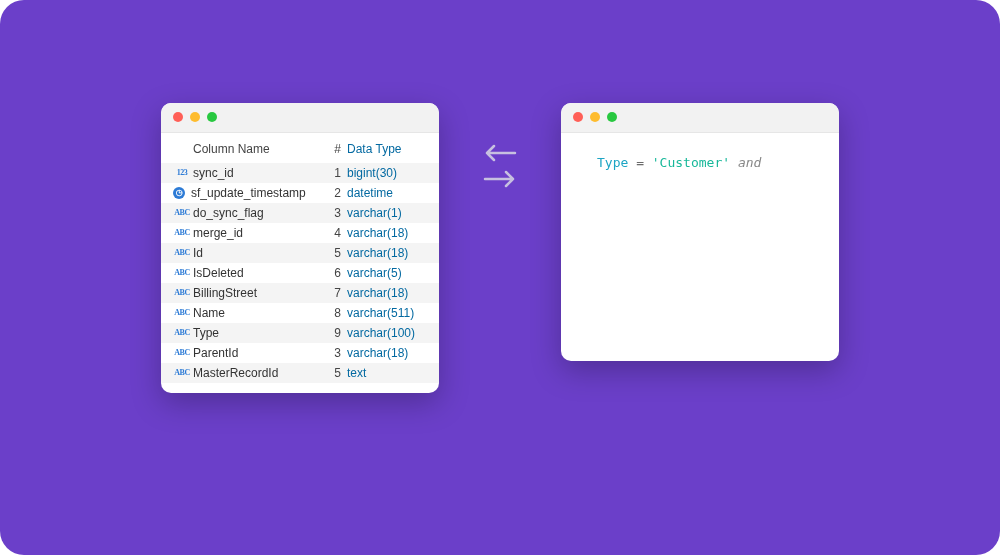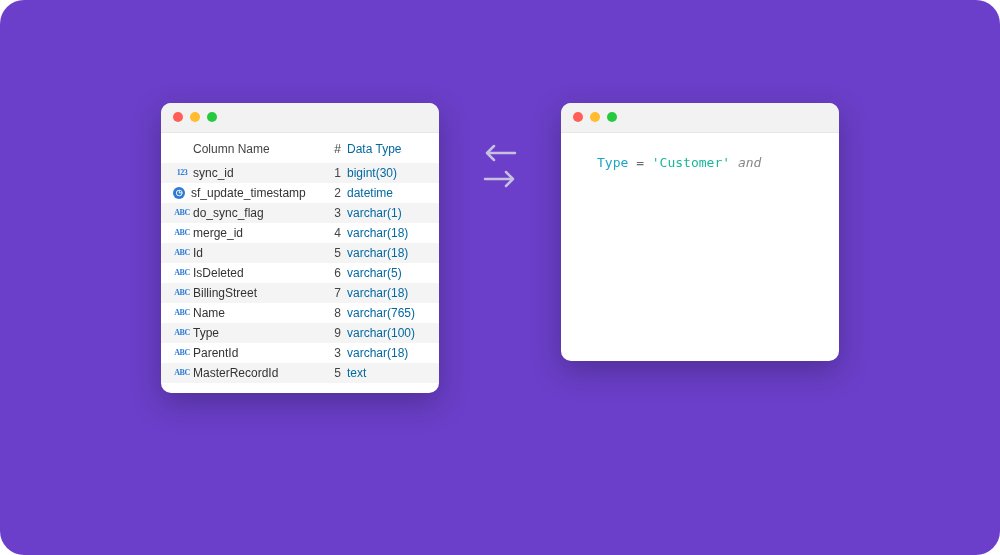--- a/index.html
+++ b/index.html
@@ -183,21 +183,21 @@
               </div>
               <div class="col-num">7</div>
               <div class="col-type">varchar(18)</div>
             </div>
             <div class="trow">
               <div class="col-name">
                 <span class="type-icon">ABC</span>
                 <span>Name</span>
               </div>
               <div class="col-num">8</div>
-              <div class="col-type">varchar(765)</div>
+              <div class="col-type">varchar(511)</div>
             </div>
             <div class="trow alt">
               <div class="col-name">
                 <span class="type-icon">ABC</span>
                 <span>Type</span>
               </div>
               <div class="col-num">9</div>
               <div class="col-type">varchar(100)</div>
             </div>
             <div class="trow">

